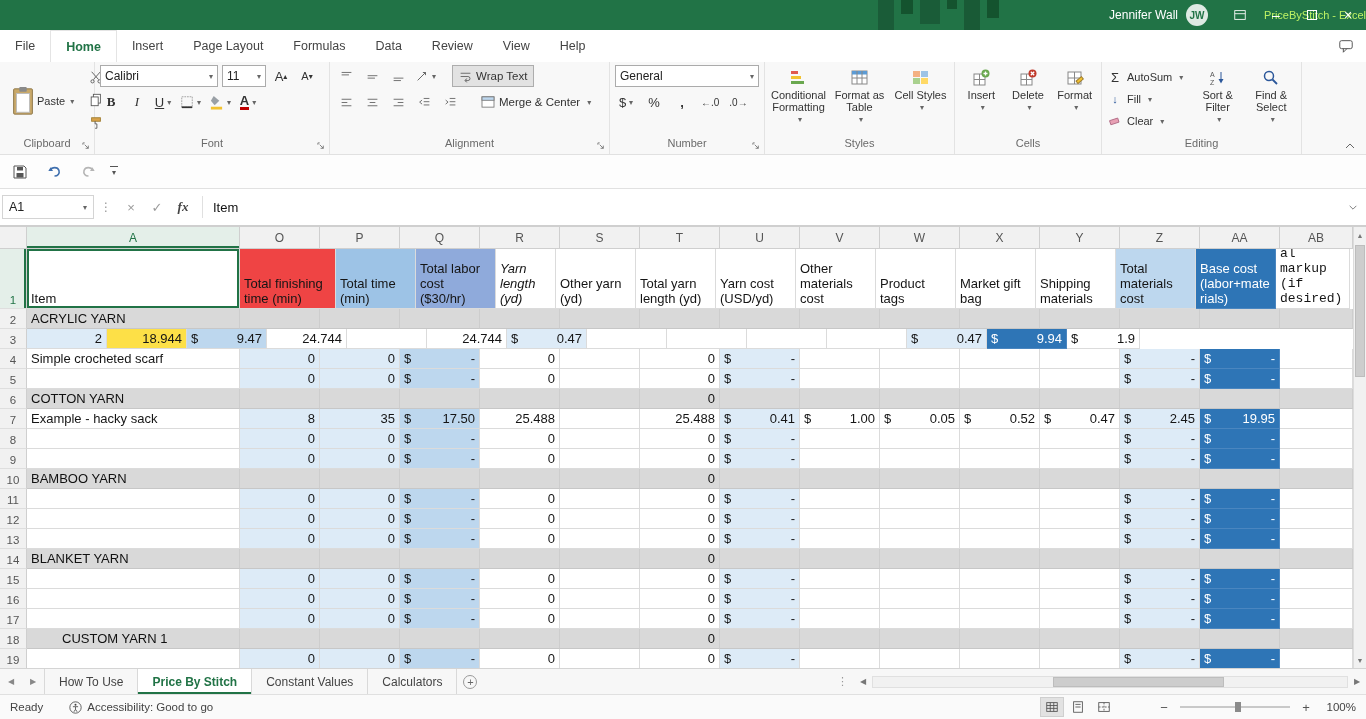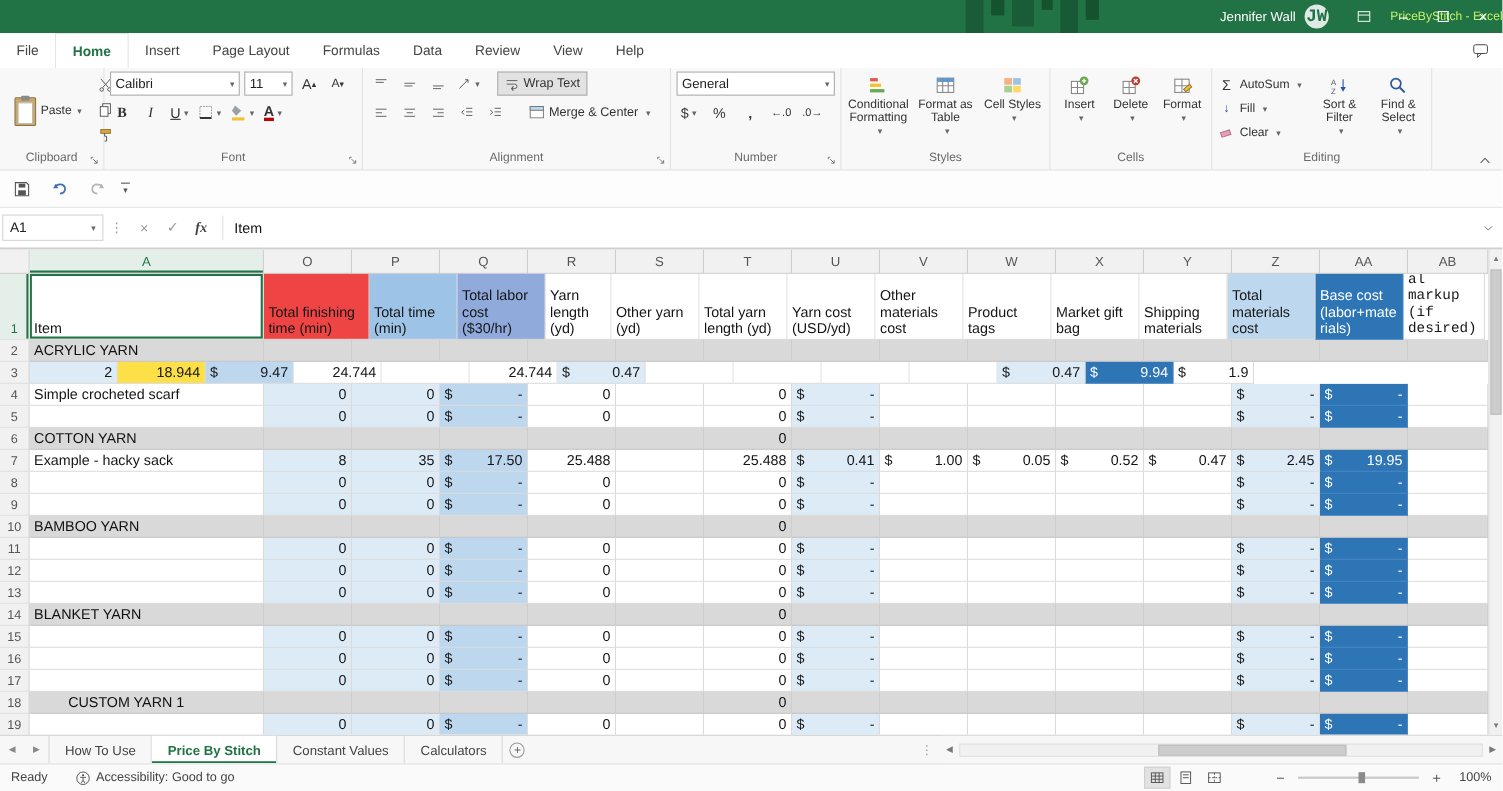--- a/index.html
+++ b/index.html
@@ -13,21 +13,21 @@
   .titlebar { height:30px; background:#217346; position:relative; display:flex; align-items:center; flex:0 0 auto; }
   .tb-deco { position:absolute; left:878px; top:0; display:flex; gap:7px; align-items:flex-start; }
   .tb-deco span { display:block; background:#1a5c38; }
   .tb-deco .d1{width:16px;height:30px;} .tb-deco .d2{width:12px;height:14px;background:#14532e;}
   .tb-deco .d3{width:20px;height:24px;} .tb-deco .d4{width:10px;height:9px;background:#14532e;}
   .tb-deco .d5{width:16px;height:30px;background:#195a36;} .tb-deco .d6{width:12px;height:18px;background:#14532e;}
   .tb-title { position:absolute; left:0; right:0; text-align:right; color:#bef264; font-size:11px; pointer-events:none; }
   .tb-right { margin-left:auto; display:flex; align-items:center; height:100%; position:relative; z-index:2; }
   .tb-user { color:#fff; font-size:12px; margin-right:8px; }
   .tb-avatar { width:22px; height:22px; border-radius:50%; background:rgba(255,255,255,.85); color:#217346;
-    font-size:16px; font-weight:bold; display:flex; align-items:center; justify-content:center; margin-right:14px;font-family:Liberation Mono, monospace; }
+    font-size:10px; font-weight:bold; display:flex; align-items:center; justify-content:center; margin-right:14px; }
   .tb-btn { width:36px; height:30px; display:flex; align-items:center; justify-content:center; color:#fff; font-size:14px; }
   .tb-max i { display:block; width:10px; height:10px; border:1px solid #fff; }
 
   
   .menubar { height:32px; background:#fff; display:flex; align-items:stretch; flex:0 0 auto; }
   .mtab { padding:0 15px; display:flex; align-items:center; font-size:12.5px; color:#444; }
   .mtab.active { color:#217346; font-weight:bold; background:#fff; border:1px solid #e4e4e4; border-bottom:none; }
   .tellme { display:flex; align-items:center; gap:6px; padding:0 12px; color:#333; font-size:12.5px; margin-left:18px; }
   .mspacer { flex:1; }
   .comment-btn { width:40px; display:flex; align-items:center; justify-content:center; }
@@ -617,21 +617,21 @@
         <div class="colhead" style="width: 80px;">Z</div>
         <div class="colhead" style="width: 80px;">AA</div>
         <div class="colhead" style="width: 73px;">AB</div>
       </div>
       <div class="grow header-row">
         <div class="rowhead sel">1</div>
         <div class="cell active-cell" style="width: 213px;">Item</div>
         <div class="cell" style="width: 96px; background: #ef4444;">Total finishing time (min)</div>
         <div class="cell" style="width: 80px; background: rgb(157, 195, 230);">Total time (min)</div>
         <div class="cell" style="width: 80px; background: rgb(143, 170, 219);">Total labor cost ($30/hr)</div>
-        <div class="cell" style="width: 60px;">Yarn length (yd)</div>
+        <div class="cell" style="width: 60px; font-style: italic;">Yarn length (yd)</div>
         <div class="cell" style="width: 80px;">Other yarn (yd)</div>
         <div class="cell" style="width: 80px;">Total yarn length (yd)</div>
         <div class="cell" style="width: 80px;">Yarn cost (USD/yd)</div>
         <div class="cell" style="width: 80px;">Other materials cost</div>
         <div class="cell" style="width: 80px;">Product tags</div>
         <div class="cell" style="width: 80px;">Market gift bag</div>
         <div class="cell" style="width: 80px;">Shipping materials</div>
         <div class="cell" style="width: 80px; background: rgb(189, 215, 238);">Total materials cost</div>
         <div class="cell dark" style="width: 80px; background: rgb(46, 117, 182);">Base cost (labor+materials)</div>
         <div class="cell" style="width: 74px; font-family: Liberation Mono, monospace;">Additional markup (if desired)</div>

